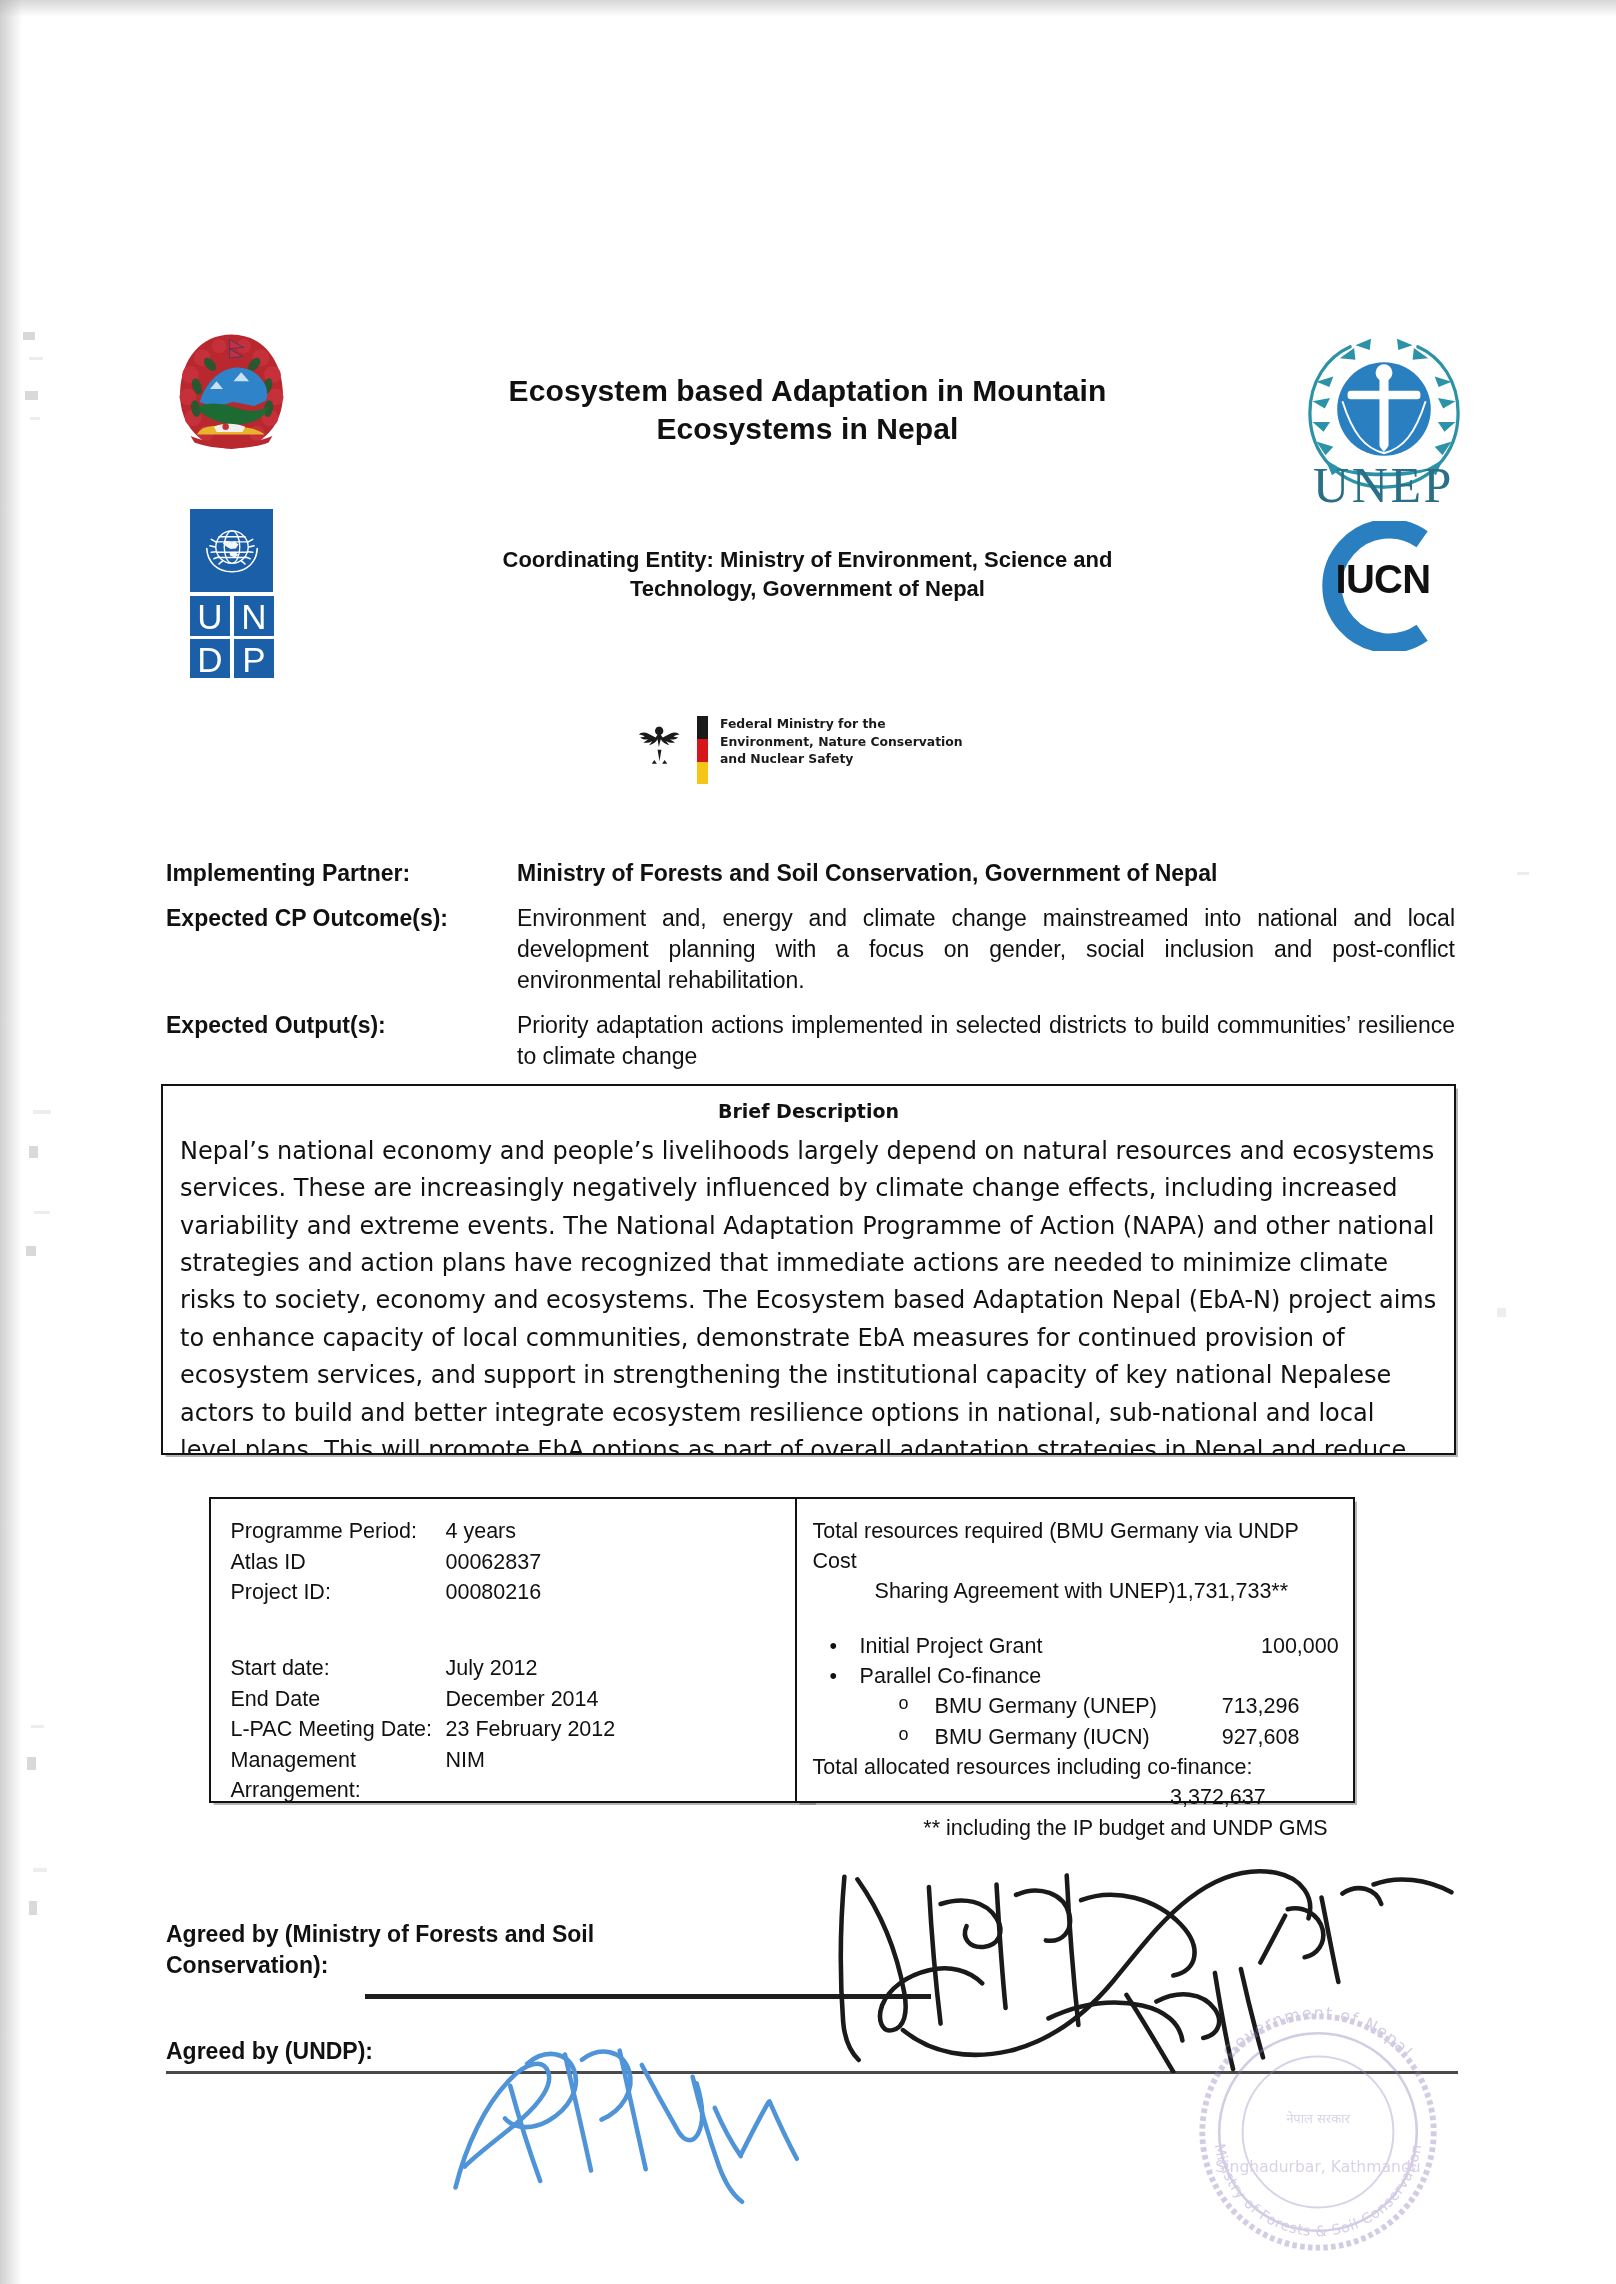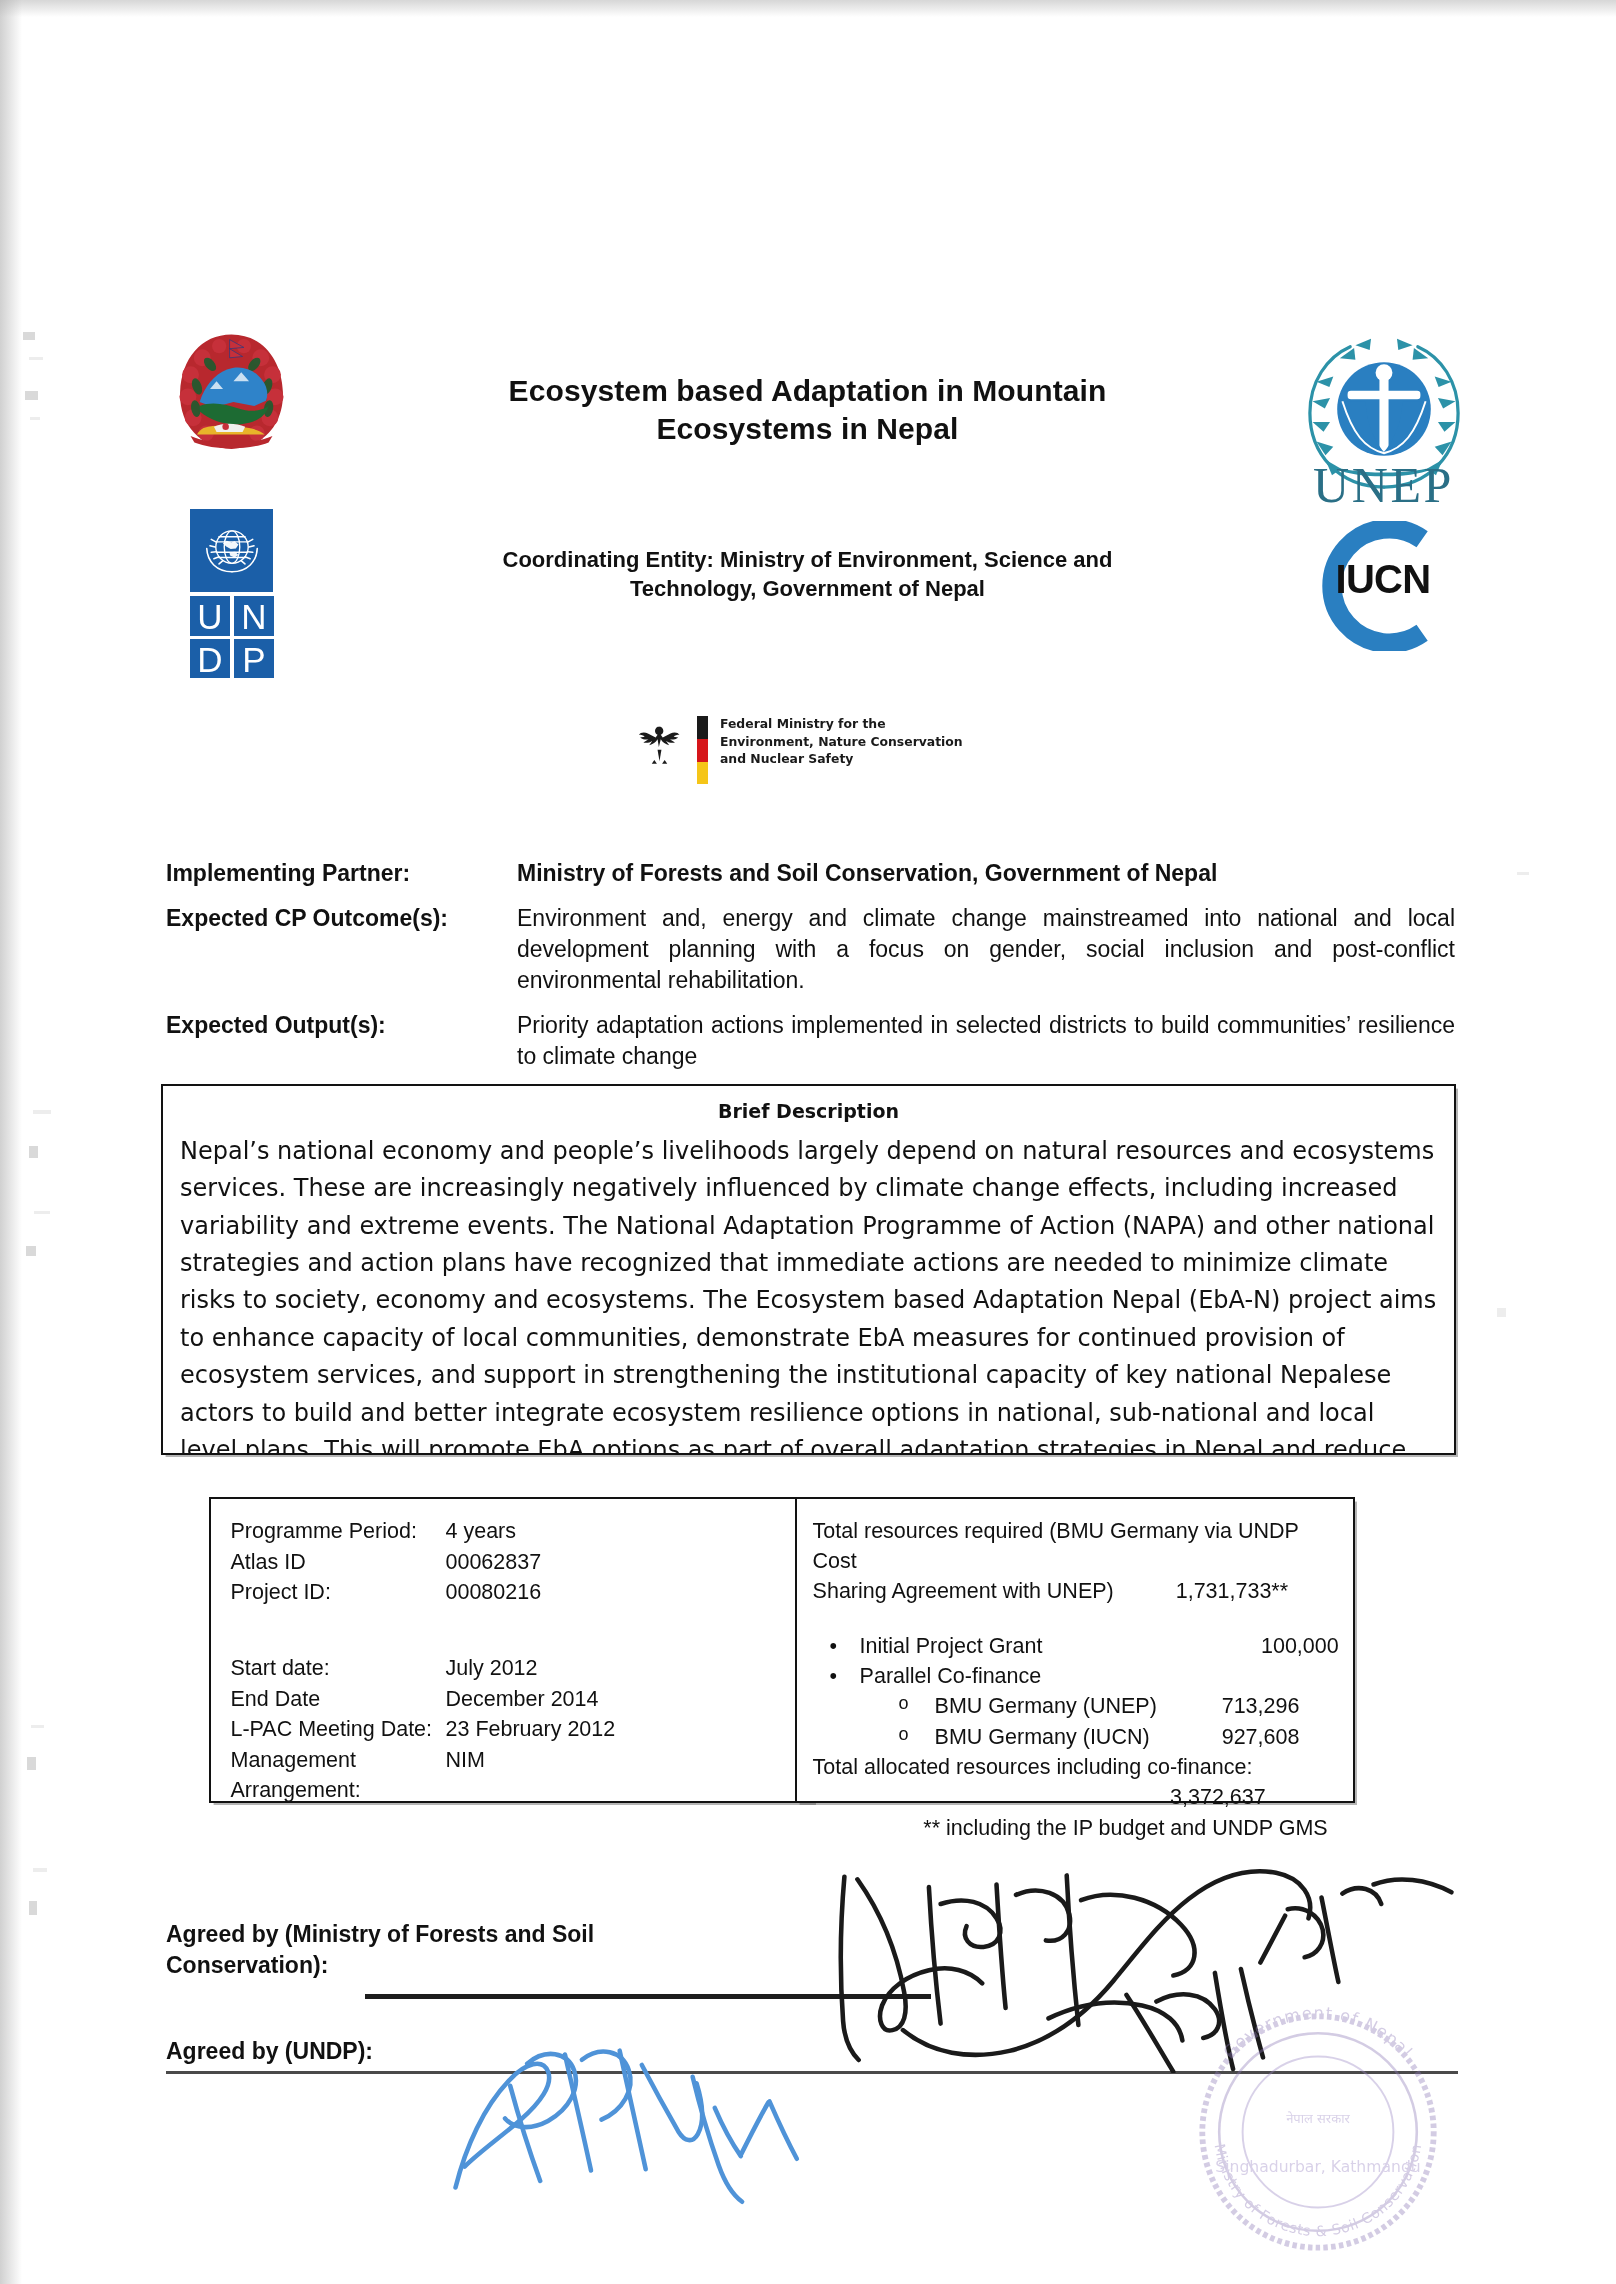--- a/index.html
+++ b/index.html
@@ -117,21 +117,21 @@
   .box-left { left: 161px; top: 1497px; width: 605px; height: 306px; margin-left: 48px; }
   .box-right { left: 795px; top: 1497px; width: 560px; height: 306px; }
 
   .kv { position:absolute; left:19.5px; right:11.7px; }
   .kv .line { display:flex; font-size:21.5px; line-height:1.42; }
   .kv .k { width: 215px; flex: 0 0 215px; }
   .kv .v { flex:1; }
 
   .rbox-pad { padding: 17px 14.3px 0 15.6px; font-size:21.5px; line-height:1.40; }
   .rb-row { display:flex; }
-  .rb-row .t { flex:1; }
+  .rb-row .t { flex:1;text-align:right; }
   .rb-row .n { width: 163px; flex:0 0 163px; }
   .rb-bul { display:flex; margin-left: 17px; }
   .rb-bul .bullet { width:30px; flex:0 0 30px; }
   .rb-bul .t { flex:1; }
   .rb-bul .n { width: 130px; flex:0 0 130px;text-align:right; }
   .rb-sub { display:flex; margin-left: 86px; }
   .rb-sub .bullet { width:36px; flex:0 0 36px; font-size:18px; }
   .rb-sub .t { flex:1; }
   .rb-sub .n { width: 117px; flex:0 0 117px; }
 

